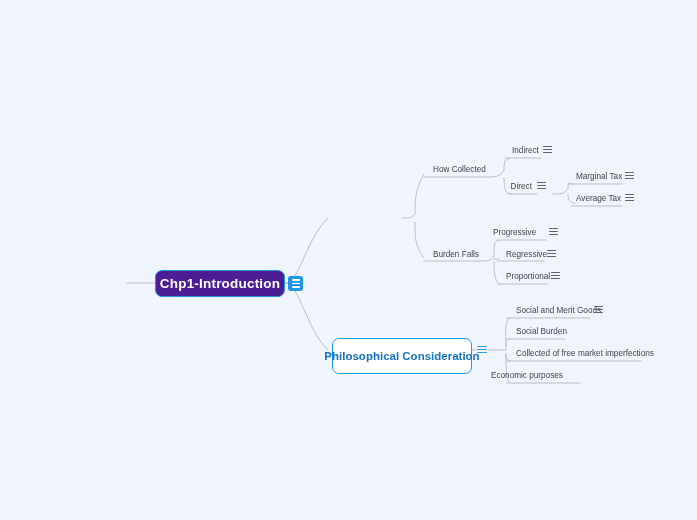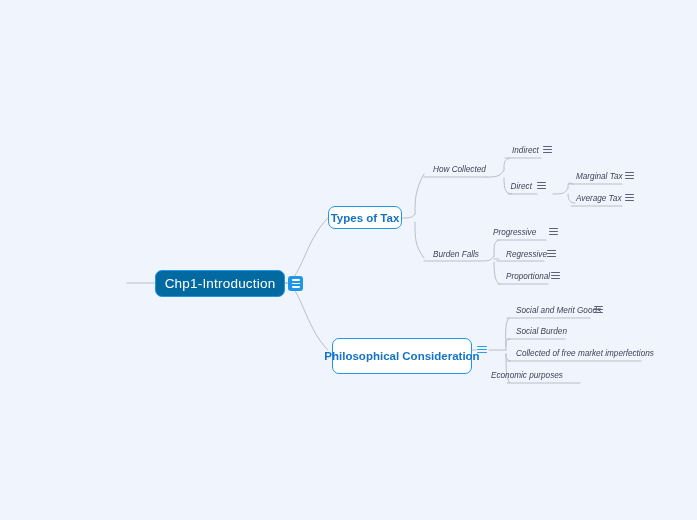--- a/index.html
+++ b/index.html
@@ -34,26 +34,26 @@
     position: absolute;
     box-sizing: border-box;
     display: flex;
     align-items: center;
     justify-content: center;
     white-space: nowrap;
   }
 
   
   .node.root {
-    background: #0369a1;
+    background: #4c1d95;
     color: #ffffff;
     border: 1px solid #1e97e8;
     border-radius: 7px;
     font-size: 13.5px;
-    font-weight: normal;
+    font-weight: bold;
     letter-spacing: .2px;
     padding: 0 14px;
     height: 27px;
   }
 
   
   .node.lvl1 {
     background: #ffffff;
     color: #1473c6;
     border: 1.6px solid #1e97e8;
@@ -66,21 +66,20 @@
 
   
   .node.leaf {
     background: transparent;
     color: #3d4455;
     font-size: 8.2px;
     font-weight: normal;
     padding: 0 5px;
     height: 15px;
     justify-content: flex-start;
-    font-style: italic;
   }
 
   
   .icon-note {
     position: absolute;
     width: 15px;
     height: 15px;
     border-radius: 3px;
     background: #1e97e8;
     display: flex;
@@ -180,23 +179,20 @@
   <div class="node root" style="left:155px; top:270px; width:130px; height:27px;">
     <span>Chp1-Introduction</span>
   </div>
   <div class="icon-note" style="left:288px; top:276px;">
     <i></i>
     <i></i>
     <i></i>
   </div>
 
 
-  <div class="node lvl1" style="left:328px; top:206px; width:74px; height:23px;">
-    <span>Types of Tax</span>
-  </div>
 
   <div class="node leaf" style="left:428px; top:162px; width:56px; height:15px;">
     <span>How Collected</span>
   </div>
 
   <div class="node leaf" style="left:507px; top:143px; width:36px; height:15px;">
     <span>Indirect</span>
   </div>
   <div class="icon-ham" style="left:542px; top:144px;">
     <i></i>

